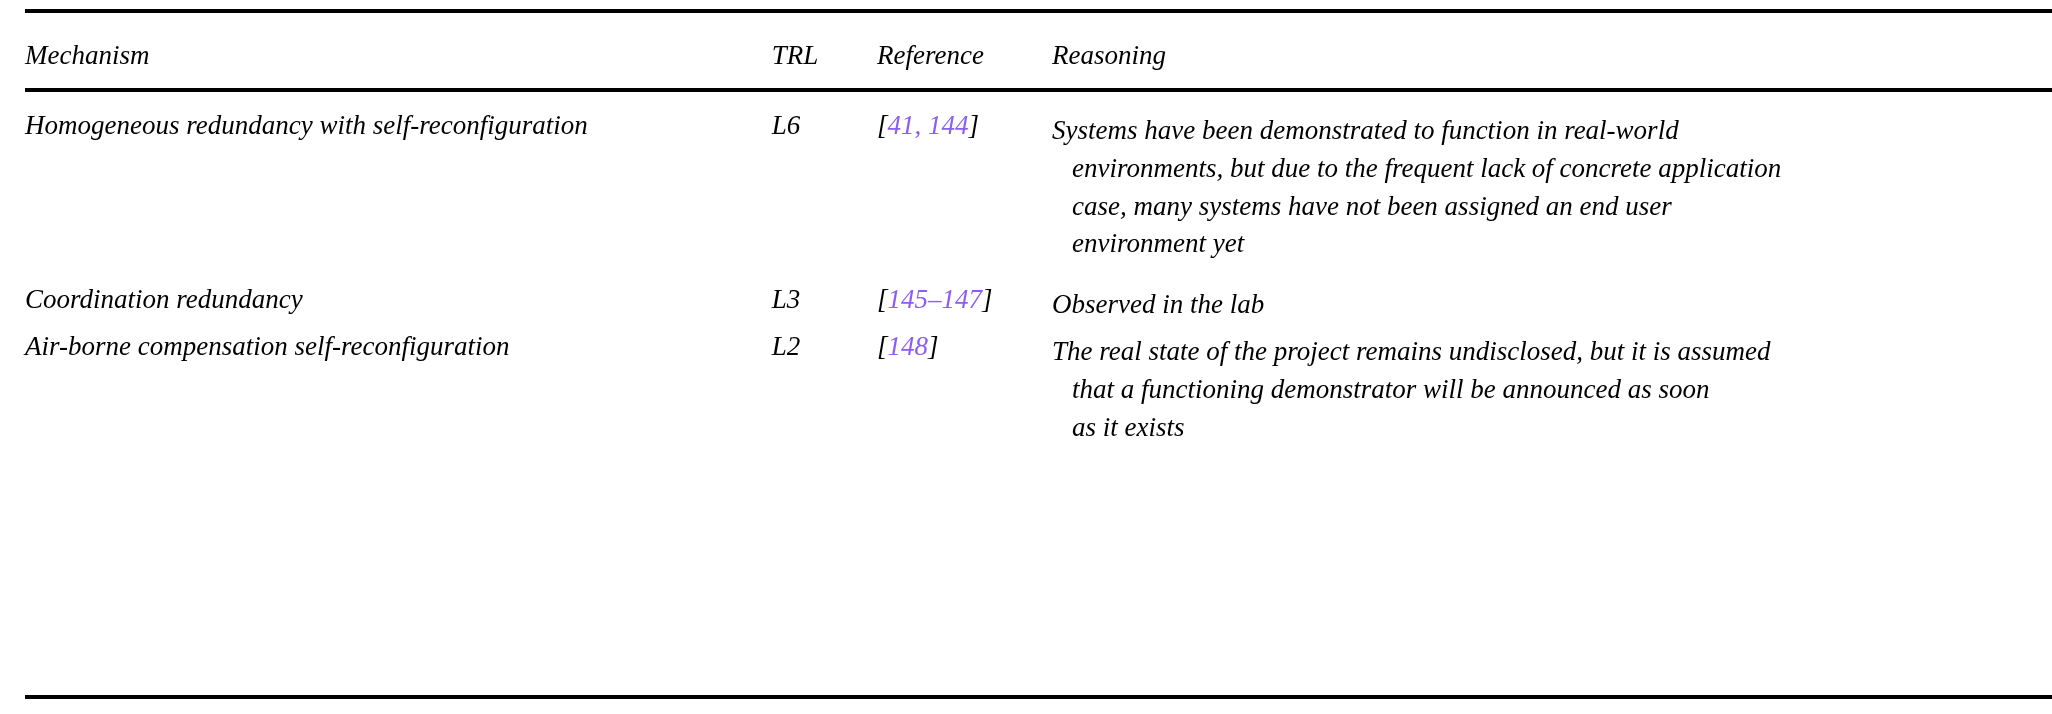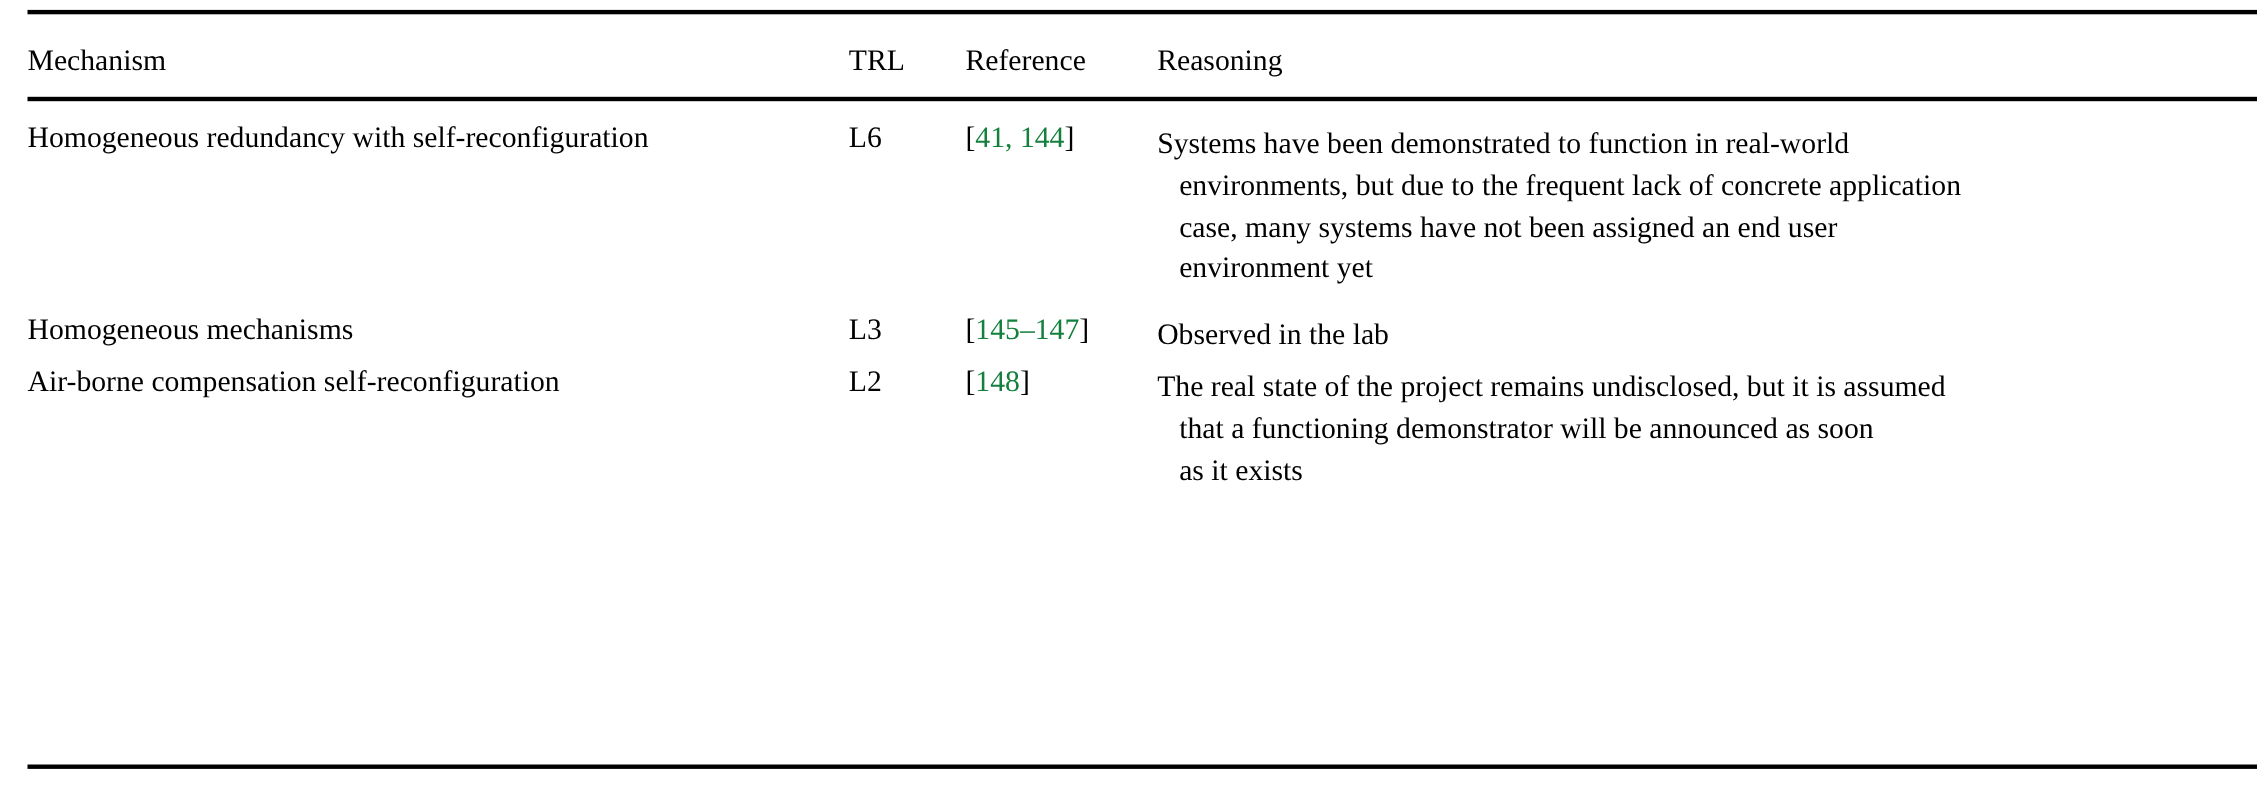--- a/index.html
+++ b/index.html
@@ -14,20 +14,21 @@
     font-family: "Liberation Serif", "DejaVu Serif", serif;
     color: #000000;
   }
 
   .table-wrap {
     position: relative;
     width: 2052px;
     height: 584px;
     box-sizing: border-box;
     padding-left: 25px;
+    font-style: italic;
   }
 
   .rule {
     position: absolute;
     left: 25px;
     right: 0;
     height: 4px;
     background: #000000;
   }
   .rule-top    { top: 9px; }
@@ -96,21 +97,21 @@
   }
   .reason .ln.first {
     margin-left: -20px;
   }
 
   .gap-after { padding-bottom: 14px; }
 
   .rowspace td > .cell { padding-top: 9px; }
   .rowspace-lg td > .cell { padding-top: 13px; }
 
-  .ref-num { color: #15803d; }
+  .ref-num { color: #8b5cf6; }
   .ref-br  { color: #000000; }
 
   tbody tr.r-last td > .cell { padding-bottom: 20px; }
 </style>
 </head>
 <body>
 
 <div class="table-wrap">
 
   <div class="rule rule-top"></div>
@@ -159,21 +160,21 @@
               <span class="ln">environments, but due to the frequent lack of concrete application</span>
               <span class="ln">case, many systems have not been assigned an end user</span>
               <span class="ln">environment yet</span>
             </span>
           </span>
         </td>
       </tr>
 
       <tr class="rowspace">
         <td>
-          <span class="cell">Homogeneous mechanisms</span>
+          <span class="cell">Coordination redundancy</span>
         </td>
         <td>
           <span class="cell">L3</span>
         </td>
         <td>
           <span class="cell"><span class="ref-br">[</span><span class="ref-num">145–147</span><span class="ref-br">]</span></span>
         </td>
         <td>
           <span class="cell">
             <span class="reason">

